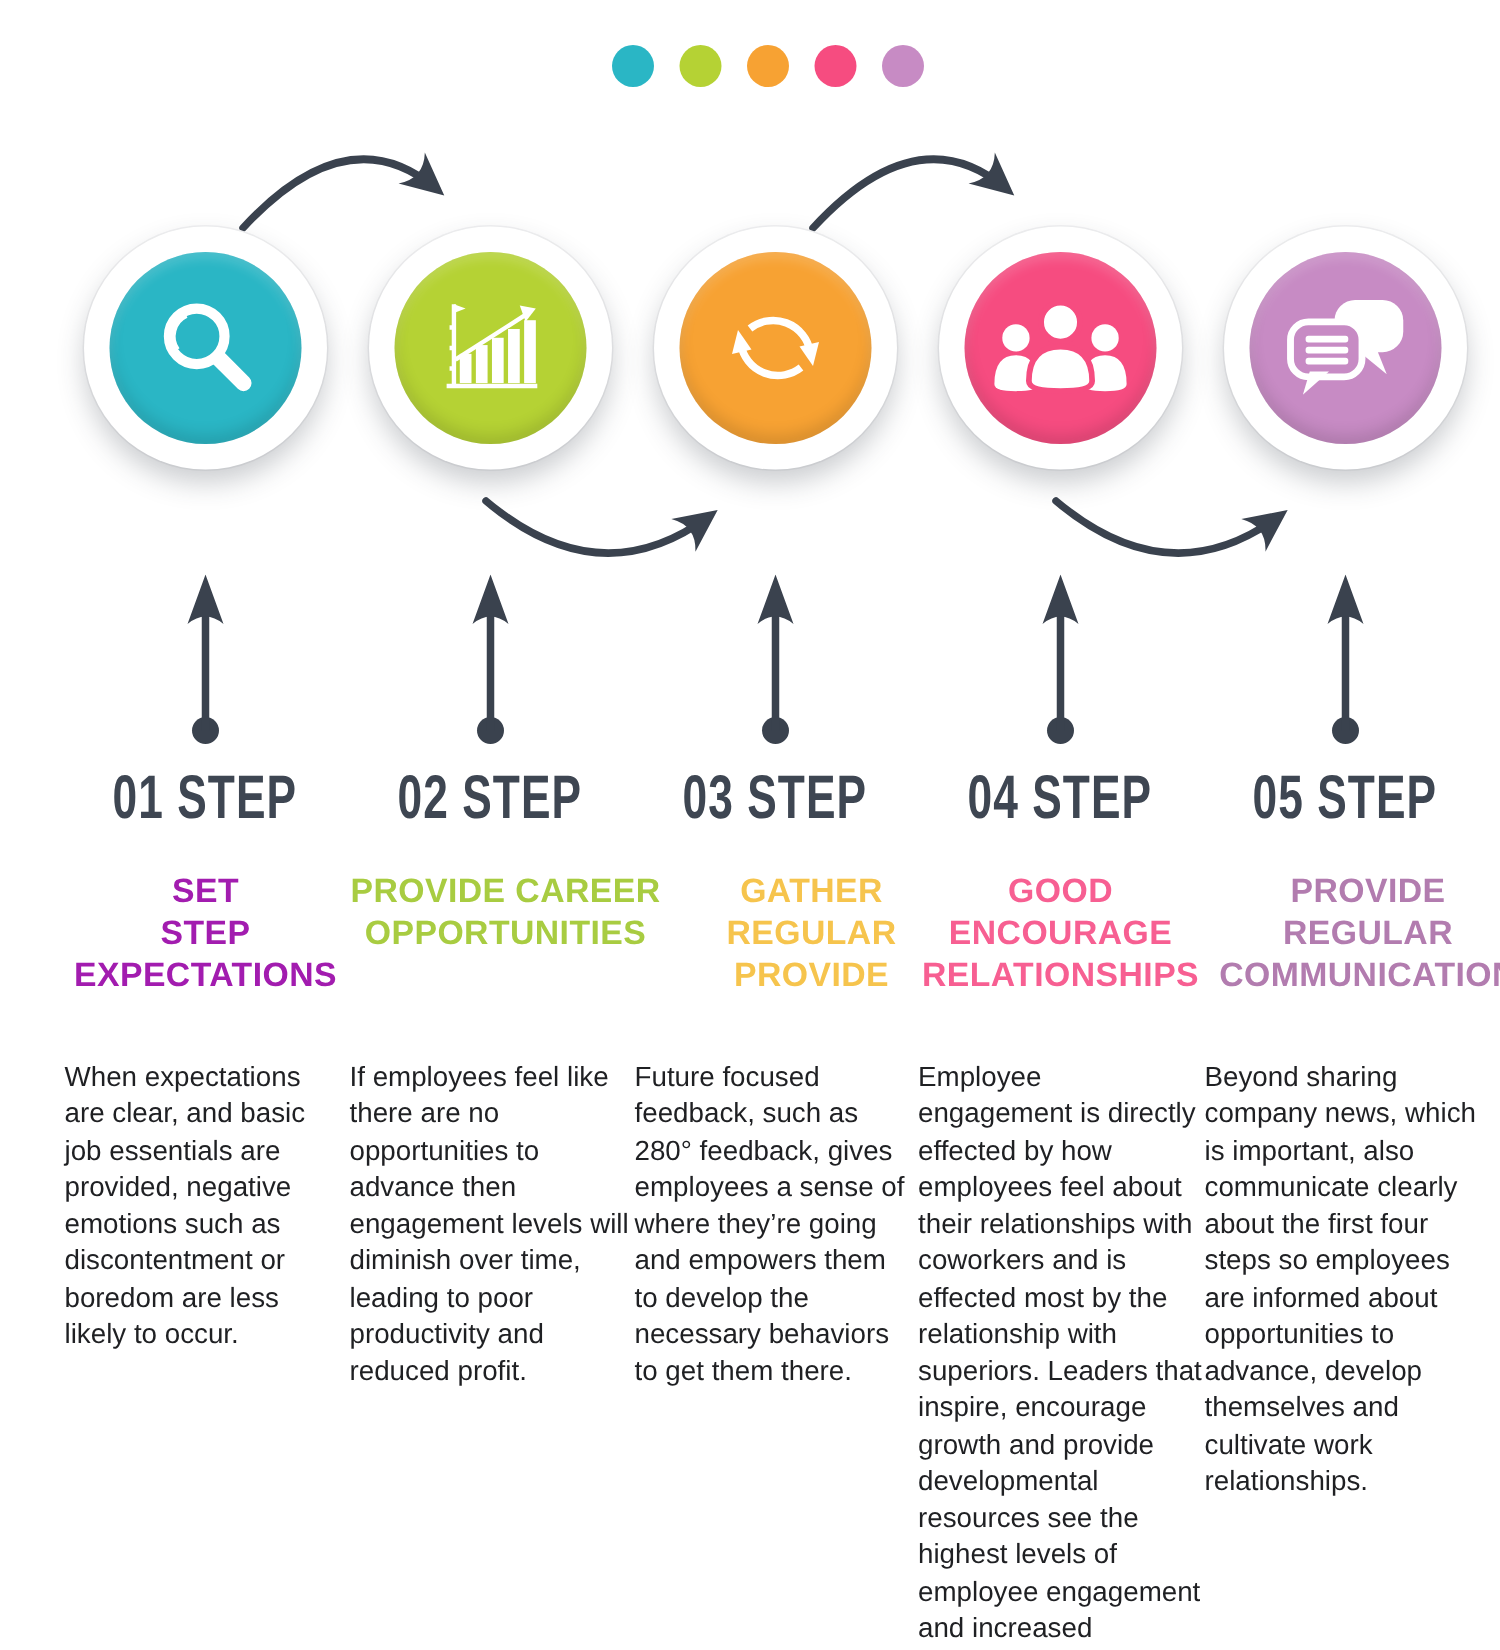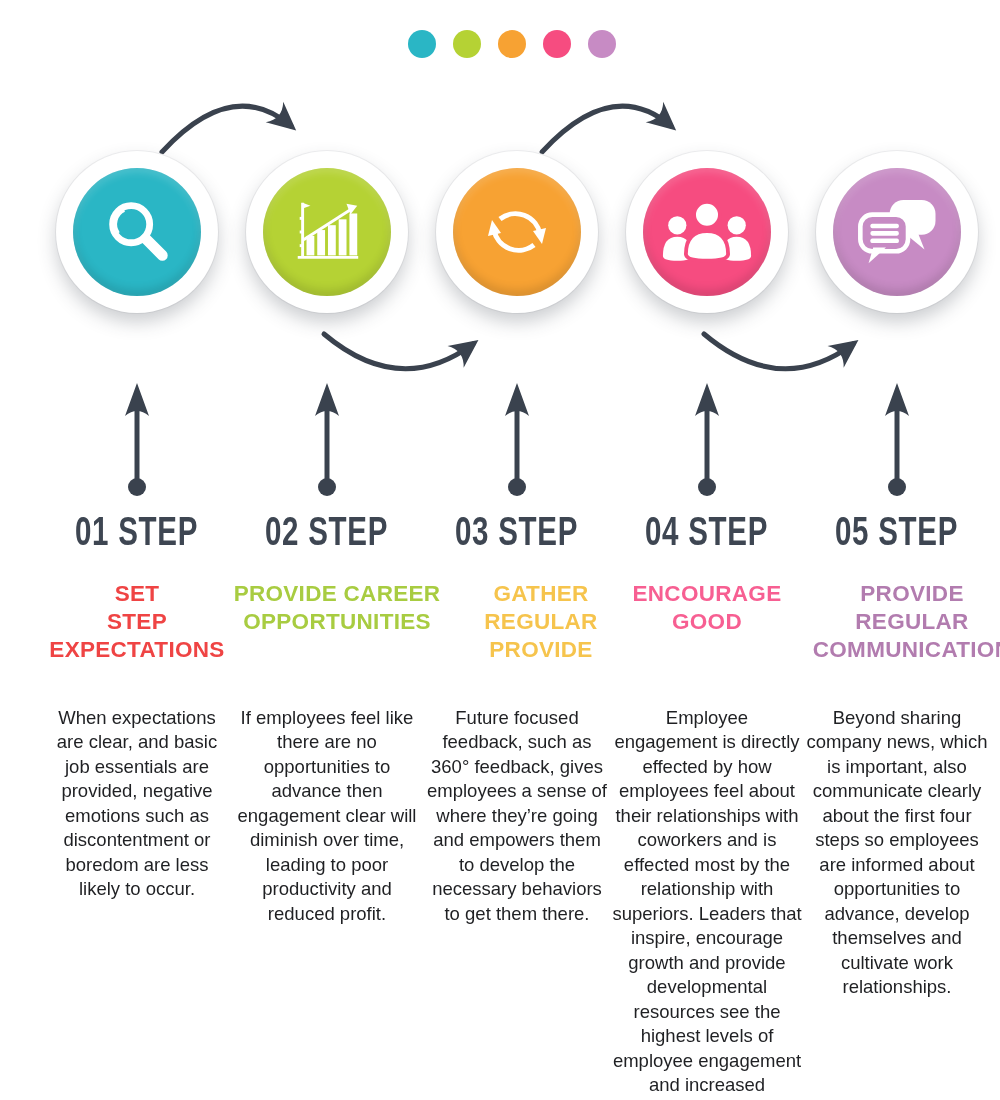--- a/index.html
+++ b/index.html
@@ -39,21 +39,21 @@
     font-size:41px;font-weight:700;letter-spacing:1px;color:#3e4652;white-space:nowrap;}
 
   
   .titles-row{top:580px;}
   .step-title{text-align:center;font-weight:700;font-size:22.5px;line-height:28px;
     letter-spacing:.3px;white-space:nowrap;}
   .step-title div{white-space:nowrap;}
 
   
   .bodies-row{top:687px;}
-  .step-body{width:188px;text-align:center;font-size:18.5px;line-height:24.5px;
+  .step-body{width:188px;text-align:left;font-size:18.5px;line-height:24.5px;
     color:#1f2023;}
   .cell:nth-child(4) .step-body{width:204px;}
 </style>
 </head>
 <body>
 
 <div class="dots-row">
   <div class="dot" style="background: rgb(42, 182, 197);"></div>
   <div class="dot" style="background: rgb(181, 210, 52);"></div>
   <div class="dot" style="background: rgb(247, 162, 51);"></div>
@@ -220,63 +220,64 @@
   <div class="cell">
       <span class="step-label">04 STEP</span>
     </div>
   <div class="cell">
       <span class="step-label">05 STEP</span>
     </div>
 </div>
 
 <div class="row titles-row">
   <div class="cell">
-    <div class="step-title" style="color: #ef4444;">
+    <div class="step-title" style="color: #a21caf;">
       <div>SET</div>
         <div>STEP</div>
         <div>EXPECTATIONS</div>
     </div>
   </div>
   <div class="cell">
     <div class="step-title" style="color: rgb(168, 204, 65); margin-left: 20px;">
       <div>PROVIDE CAREER</div>
         <div>OPPORTUNITIES</div>
     </div>
   </div>
   <div class="cell">
     <div class="step-title" style="color: rgb(246, 196, 77); margin-left: 48px;">
       <div>GATHER</div>
         <div>REGULAR</div>
         <div>PROVIDE</div>
     </div>
   </div>
   <div class="cell">
     <div class="step-title" style="color: rgb(247, 95, 146);">
-      <div>ENCOURAGE</div>
-        <div>GOOD</div>
+      <div>GOOD</div>
+        <div>ENCOURAGE</div>
+        <div>RELATIONSHIPS</div>
     </div>
   </div>
   <div class="cell">
     <div class="step-title" style="color: rgb(178, 124, 175); margin-left: 30px;">
       <div>PROVIDE</div>
         <div>REGULAR</div>
         <div>COMMUNICATION</div>
     </div>
   </div>
 </div>
 
 <div class="row bodies-row">
   <div class="cell">
       <p class="step-body">When expectations are clear, and basic job essentials are provided, negative emotions such as discontentment or boredom are less likely to occur.</p>
     </div>
   <div class="cell">
-      <p class="step-body">If employees feel like there are no opportunities to advance then engagement clear will diminish over time, leading to poor productivity and reduced profit.</p>
-    </div>
-  <div class="cell">
-      <p class="step-body">Future focused feedback, such as 360° feedback, gives employees a sense of where they’re going and empowers them to develop the necessary behaviors to get them there.</p>
+      <p class="step-body">If employees feel like there are no opportunities to advance then engagement levels will diminish over time, leading to poor productivity and reduced profit.</p>
+    </div>
+  <div class="cell">
+      <p class="step-body">Future focused feedback, such as 280° feedback, gives employees a sense of where they’re going and empowers them to develop the necessary behaviors to get them there.</p>
     </div>
   <div class="cell">
       <p class="step-body">Employee engagement is directly effected by how employees feel about their relationships with coworkers and is effected most by the relationship with superiors. Leaders that inspire, encourage growth and provide developmental resources see the highest levels of employee engagement and increased retention.</p>
     </div>
   <div class="cell">
       <p class="step-body">Beyond sharing company news, which is important, also communicate clearly about the first four steps so employees are informed about opportunities to advance, develop themselves and cultivate work relationships.</p>
     </div>
 </div>
 
 </body></html>

